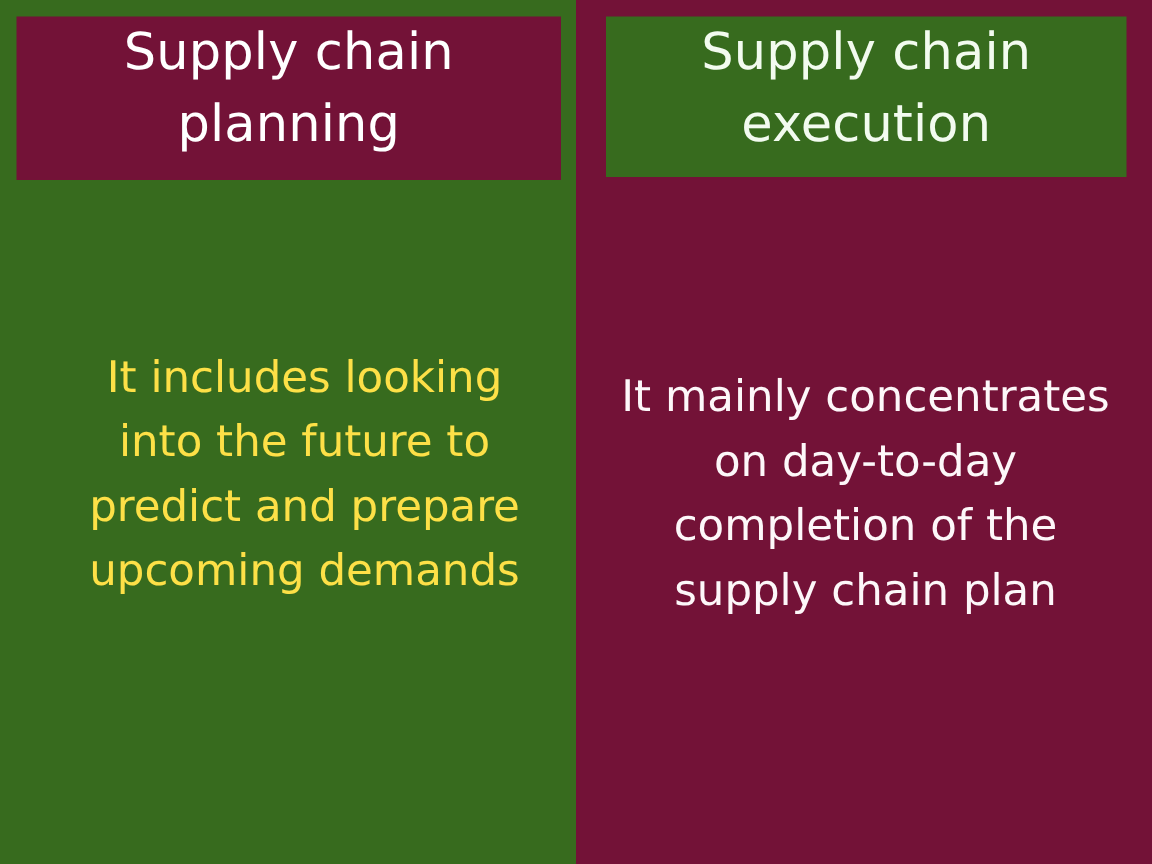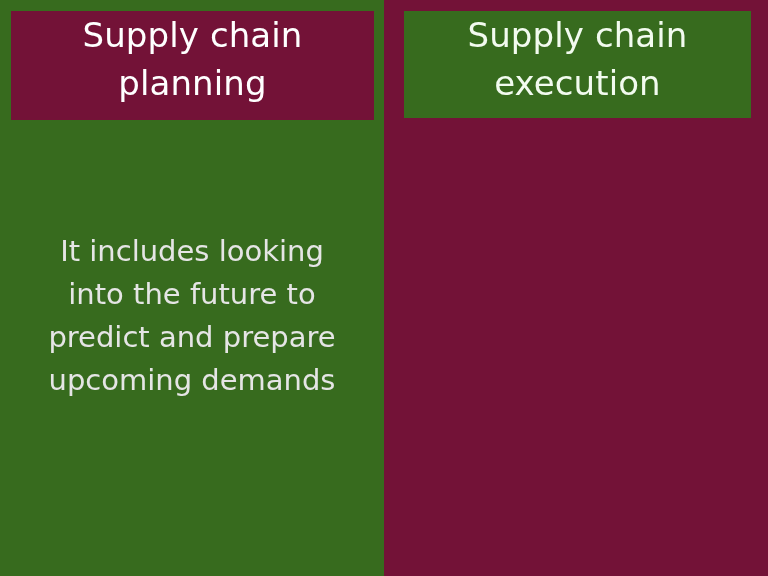--- a/index.html
+++ b/index.html
@@ -74,24 +74,24 @@
     position: absolute;
     box-sizing: border-box;
     text-align: center;
     color: #ffffff;
     font-size: 29px;
     line-height: 43px;
     font-weight: 400;
     white-space: pre-line;
   }
   .body-left {
-    left: 22px;
+    left: 33px;
     top: 230px;
     width: 340px;
-    color: #e5e5e5;
+    color: #fde047;
   }
   .body-right {
     left: 26px;
     top: 243px;
     width: 334px;
     color: #fdf7f9;
   }
 </style>
 </head>
 <body>
@@ -107,15 +107,19 @@
 into the future to
 predict and prepare
 upcoming demands</div>
   </div>
 
   <div class="panel panel-right">
     <div class="header-box header-box-right">
       <div class="header-title header-title-right">Supply chain
 execution</div>
     </div>
+    <div class="body-text body-right">It mainly concentrates
+on day-to-day
+completion of the
+supply chain plan</div>
   </div>
 
 </div>
 
 </body></html>

